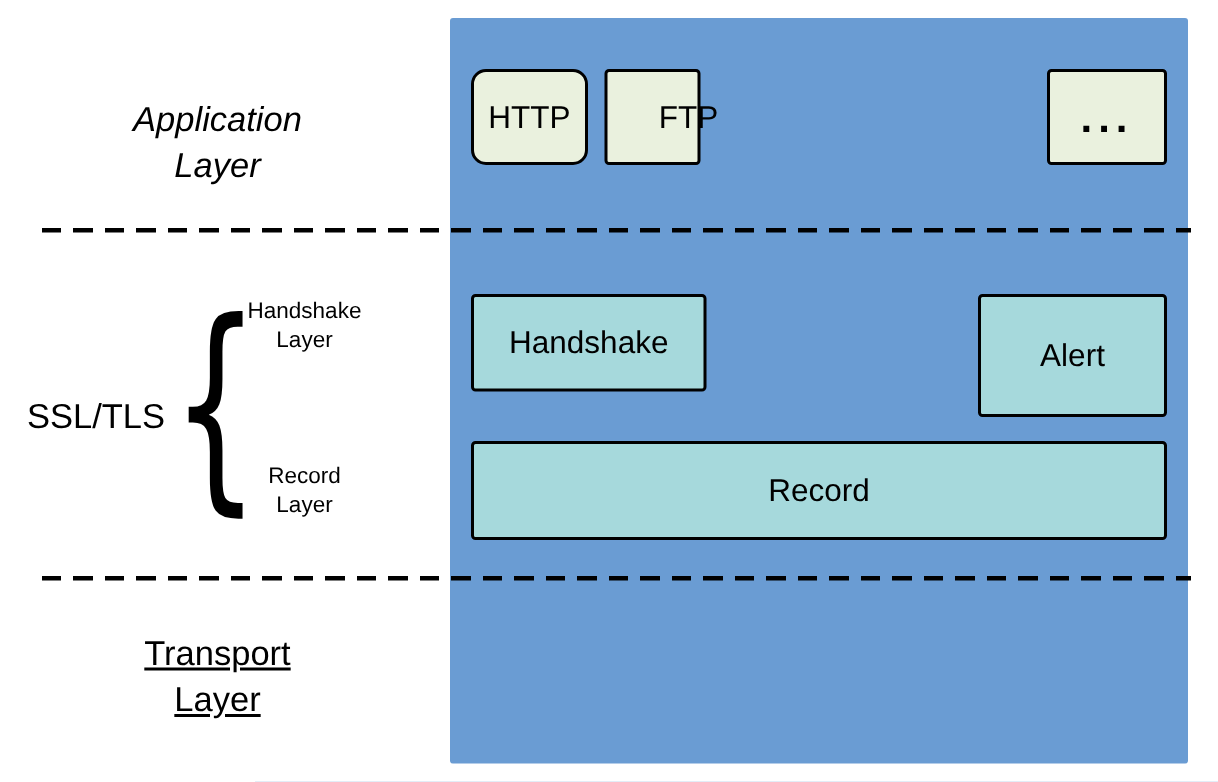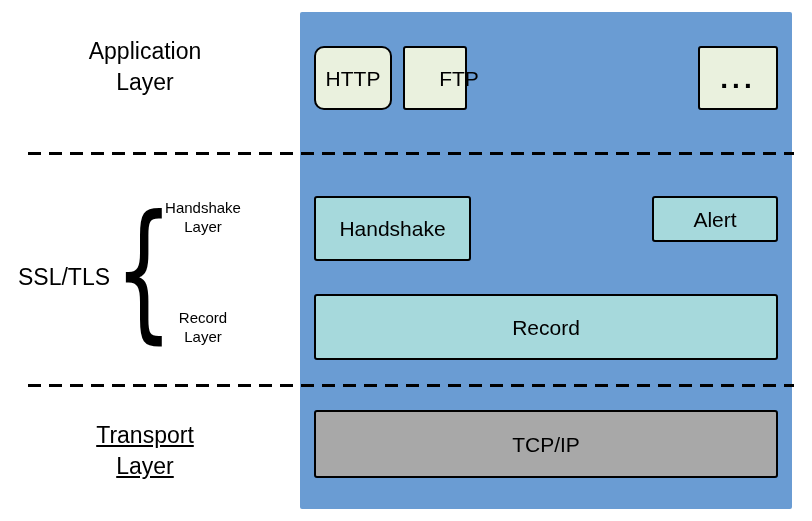--- a/index.html
+++ b/index.html
@@ -29,21 +29,21 @@
   .dash-top { top: 152px; }
   .dash-bottom { top: 384px; }
 
   .side-label {
     position: absolute;
     text-align: center;
     font-size: 23px;
     line-height: 31px;
     white-space: pre-line;
   }
-  .label-application { left: 40px; top: 36px;  width: 210px; }
+  .label-application { left: 40px; top: 64px;  width: 210px; font-style: italic; }
   .label-transport   { left: 40px; top: 420px; width: 210px; text-decoration: underline; }
   .label-ssl         { left: 16px; top: 262px; width: 96px; white-space: nowrap; }
 
   .brace {
     position: absolute;
     left: 96px; top: 186px;
     font-size: 150px;
     line-height: 168px;
     font-weight: 400;
     transform: scale(0.62, 1.0);
@@ -82,21 +82,21 @@
 
   .box-http  { left: 314px; top: 46px; width: 78px; height: 64px; border-radius: 10px; }
   .box-ftp   { left: 403px; top: 46px; width: 64px; height: 64px; padding-left: 48px; }
   .box-nntp  { left: 479px; top: 46px; width: 81px; height: 64px; }
   .box-xmpp  { left: 592px; top: 46px; width: 86px; height: 64px; }
   .box-dots  { left: 698px; top: 46px; width: 80px; height: 64px;
                font-size: 28px; letter-spacing: 4px; font-weight: bold; }
 
   .box-handshake  { left: 314px; top: 196px; width: 157px; height: 65px; }
   .box-ccs        { left: 482px; top: 196px; width: 160px; height: 65px; }
-  .box-alert      { left: 652px; top: 196px; width: 126px; height: 46px; }
+  .box-alert      { left: 652px; top: 196px; width: 126px; height: 82px; }
   .box-record     { left: 314px; top: 294px; width: 464px; height: 66px; }
   .box-tcpip      { left: 314px; top: 410px; width: 464px; height: 68px; }
 </style>
 </head>
 <body>
 
 <div class="canvas">
 
   <div class="stack-bg"></div>
 
@@ -121,15 +121,14 @@
 
   <div class="box app-box box-http">HTTP</div>
   <div class="box app-box box-ftp">FTP</div>
   <div class="box app-box box-dots">...</div>
 
   <div class="box ssl-box box-handshake">Handshake</div>
   <div class="box ssl-box box-alert">Alert</div>
 
   <div class="box ssl-box box-record">Record</div>
 
-  <div class="box tcp-box box-tcpip">TCP/IP</div>
 
 </div>
 
 </body></html>

